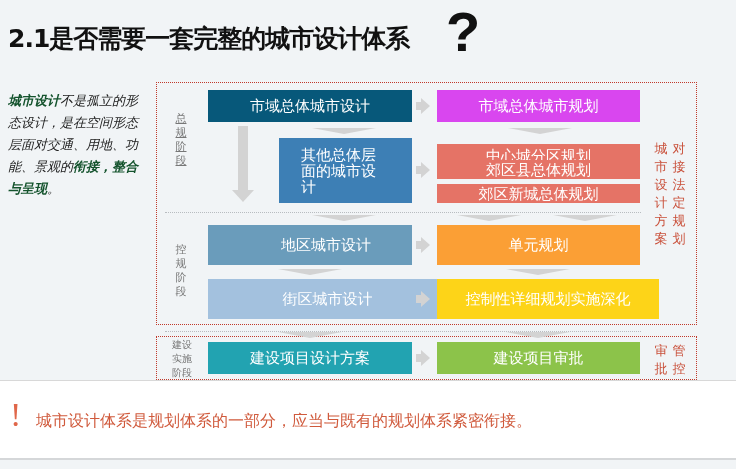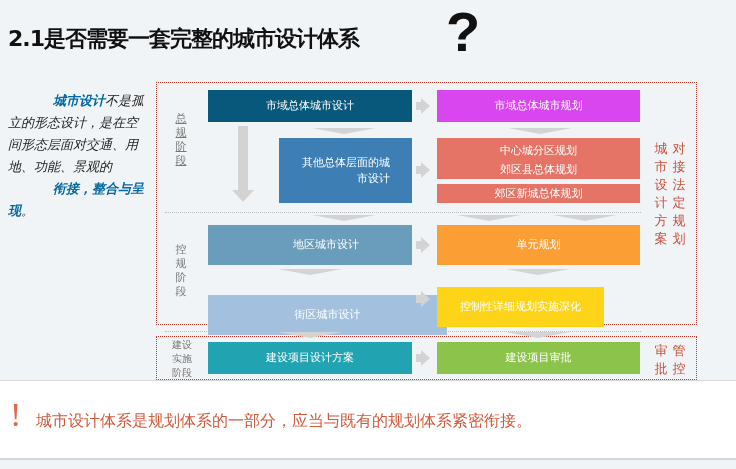--- a/index.html
+++ b/index.html
@@ -1,24 +1,24 @@
 <!DOCTYPE html>
 <html><head>
 <meta charset="utf-8">
 <style>
   html,body{margin:0;padding:0;}
   body{width:736px;height:469px;background:#f1f4f6;position:relative;overflow:hidden;font-family:"DejaVu Sans","Liberation Sans",sans-serif;}
   .abs{position:absolute;}
-  #title{left:8px;top:24px;font-size:22px;font-weight:bold;color:#111;letter-spacing:-1px;white-space:nowrap;line-height:30px;}
+  #title{left:8px;top:24px;font-size:25px;font-weight:bold;color:#111;letter-spacing:-1px;white-space:nowrap;line-height:30px;}
   #qmark{left:446px;top:2px;font-size:56px;font-weight:bold;color:#111;line-height:60px;font-family:"Liberation Sans",sans-serif;}
   #intro{left:8px;top:90px;width:140px;font-size:13px;font-style:italic;line-height:22px;color:#222;}
-  #intro .hl{color:#0369a1;font-weight:bold;margin-left:45px;}
+  #intro .hl{color:#14532d;font-weight:bold;}
   .frame{border:1px dotted #c0392b;box-sizing:border-box;}
   .sep{border-top:1px dotted #b8bcc0;height:0;}
-  .box{display:flex;align-items:center;justify-content:center;text-align:right;color:#fff;font-size:11px;box-sizing:border-box;line-height:16px;}
+  .box{display:flex;align-items:center;justify-content:center;text-align:left;color:#fff;font-size:15px;box-sizing:border-box;line-height:16px;}
   .stage{color:#777;font-size:11px;line-height:14px;width:14px;text-align:center;}
   .side{color:#c9503a;font-size:13px;line-height:18px;text-align:center;}
   .harrow{width:0;height:0;border-top:8px solid transparent;border-bottom:8px solid transparent;border-left:9px solid #d3d3d3;}
   .harrow-wrap{display:flex;align-items:center;}
   .harrow-stem{width:5px;height:8px;background:#d3d3d3;}
   .darrow{width:0;height:0;border-left:32px solid transparent;border-right:32px solid transparent;border-top:6px solid #d3d3d3;}
   #note{left:0;top:380px;width:736px;height:80px;background:#fff;border-top:1px solid #d8d8d8;border-bottom:2px solid #d5d7d9;box-sizing:border-box;}
   #note-bang{left:10px;top:14px;font-size:34px;color:#e0674a;font-family:"Liberation Serif",serif;line-height:40px;}
   #note-text{left:36px;top:30px;font-size:16px;color:#d05a3c;line-height:20px;white-space:nowrap;}
 </style>
@@ -39,29 +39,29 @@
 <div class="abs sep" style="left:165px;top:212px;width:476px;"></div>
 <div class="abs sep" style="left:165px;top:331px;width:476px;"></div>
 
 <div class="abs stage" style="left:174px;top:112px;text-decoration:underline;">总规阶段</div>
 <div class="abs stage" style="left:174px;top:243px;">控规阶段</div>
 <div class="abs stage" style="left:168px;top:338px;width:28px;font-size:10px;line-height:14px;">建设实施阶段</div>
 
 <div class="abs box" style="left:208px;top:90px;width:204px;height:32px;background:#07587a;">市域总体城市设计</div>
 <div class="abs box" style="left:279px;top:138px;width:133px;height:65px;background:#3d7fb5;padding:0 22px;">其他总体层面的城市设计</div>
 <div class="abs box" style="left:208px;top:225px;width:204px;height:40px;background:#6a9cbb;padding-left:32px;">地区城市设计</div>
-<div class="abs box" style="left:208px;top:295px;width:239px;height:40px;background:#a3c1de;font-family:Liberation Mono, monospace;">街区城市设计</div>
+<div class="abs box" style="left:208px;top:279px;width:239px;height:40px;background:#a3c1de;">街区城市设计</div>
 <div class="abs box" style="left:208px;top:342px;width:204px;height:32px;background:#22a3b1;">建设项目设计方案</div>
 
 <div class="abs box" style="left:437px;top:90px;width:203px;height:32px;background:#d946ef;">市域总体城市规划</div>
-<div class="abs box" style="left:437px;top:138px;width:203px;height:24px;background:#e57366;font-family:Liberation Serif, serif;">中心城分区规划</div>
+<div class="abs box" style="left:437px;top:144px;width:203px;height:24px;background:#e57366;font-family:Liberation Serif, serif;">中心城分区规划</div>
 <div class="abs box" style="left:437px;top:160px;width:203px;height:19px;background:#e57366;">郊区县总体规划</div>
 <div class="abs box" style="left:437px;top:184px;width:203px;height:19px;background:#e57366;">郊区新城总体规划</div>
 <div class="abs box" style="left:437px;top:225px;width:203px;height:40px;background:#fb9f35;">单元规划</div>
-<div class="abs box" style="left:437px;top:279px;width:167px;height:40px;background:#fdd418;margin-top:8px;">控制性详细规划实施深化</div>
+<div class="abs box" style="left:437px;top:279px;width:222px;height:40px;background:#fdd418;">控制性详细规划实施深化</div>
 <div class="abs box" style="left:437px;top:342px;width:203px;height:32px;background:#8cc34a;">建设项目审批</div>
 
 <div class="abs harrow-wrap" style="left:416px;top:98px;">
     <div class="harrow-stem"></div>
     <div class="harrow"></div>
   </div>
 <div class="abs harrow-wrap" style="left:416px;top:162px;">
     <div class="harrow-stem"></div>
     <div class="harrow"></div>
   </div>

